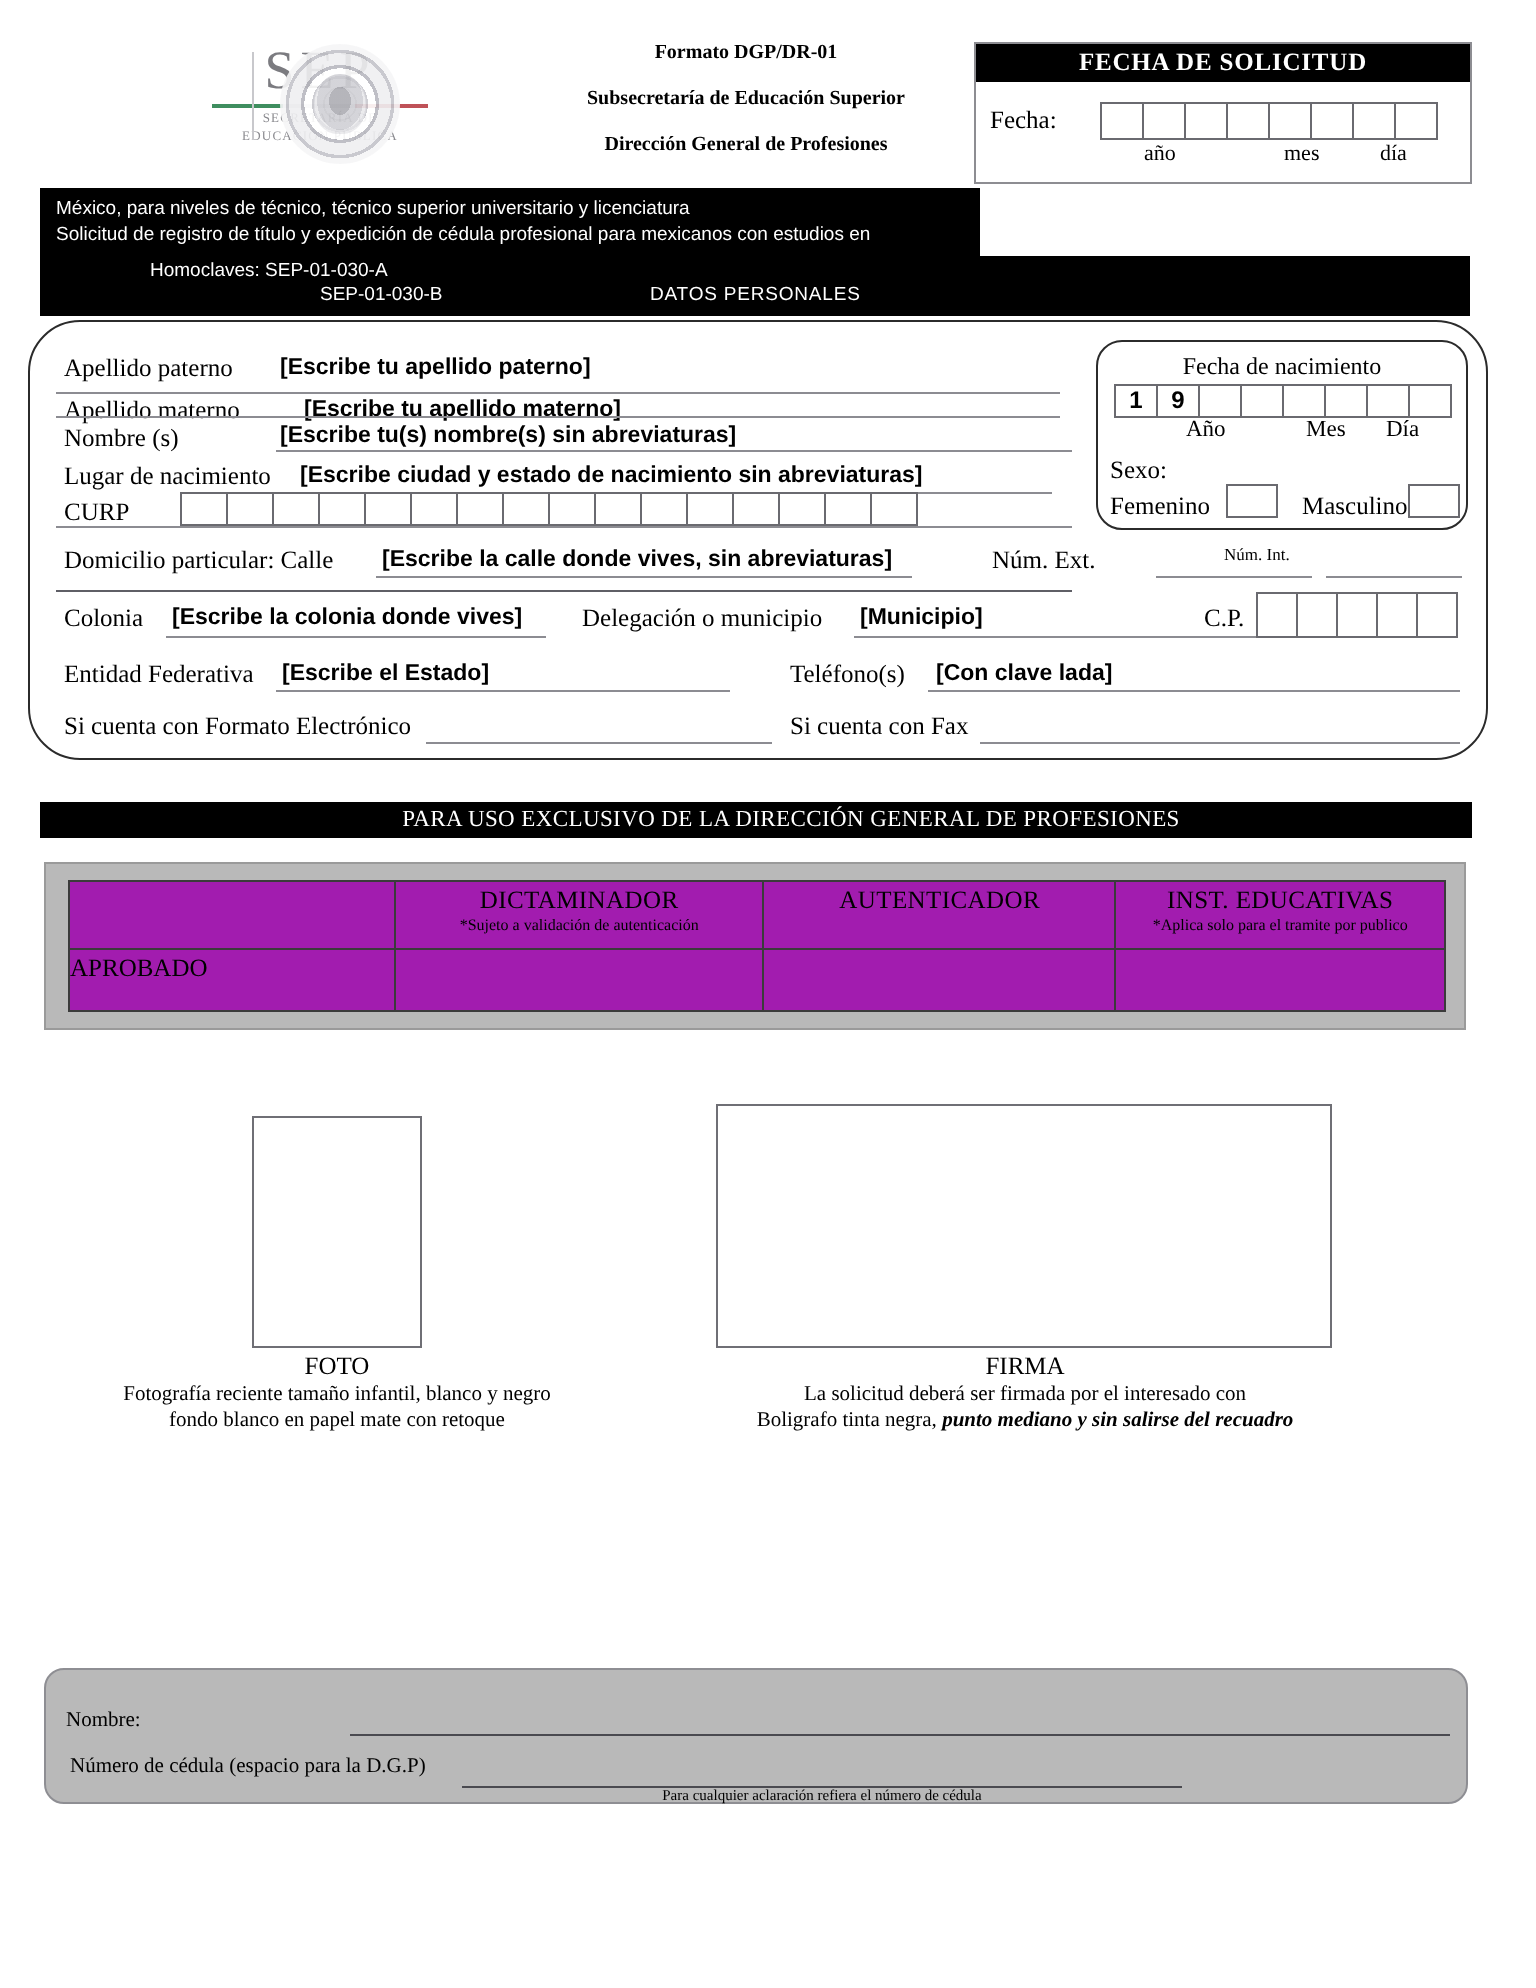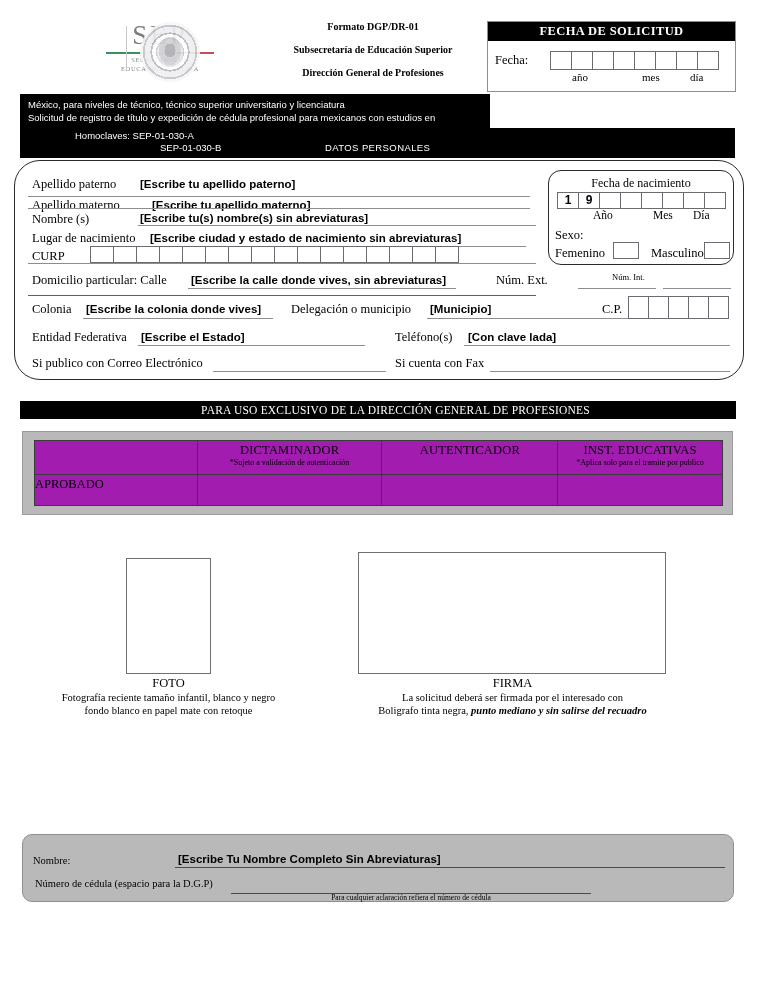--- a/index.html
+++ b/index.html
@@ -283,21 +283,21 @@
 </div>
 
 <div class="abs lbl" style="left:32px; top:331px;">Entidad Federativa</div>
 <div class="abs val" style="left:141px; top:332px;">[Escribe el Estado]</div>
 <div class="abs uline" style="left:138px; top:345px; width:227px;"></div>
 
 <div class="abs lbl" style="left:395px; top:331px;">Teléfono(s)</div>
 <div class="abs val" style="left:468px; top:332px;">[Con clave lada]</div>
 <div class="abs uline" style="left:464px; top:345px; width:266px;"></div>
 
-<div class="abs lbl" style="left:32px; top:357px;">Si publico con Correo Electrónico</div>
+<div class="abs lbl" style="left:32px; top:357px;">Si cuenta con Formato Electrónico</div>
 <div class="abs uline" style="left:213px; top:371px; width:173px;"></div>
 
 <div class="abs lbl" style="left:395px; top:357px;">Si cuenta con Fax</div>
 <div class="abs uline" style="left:490px; top:371px; width:240px;"></div>
 
 <div class="abs" id="nacimiento-panel">
   <div id="nacimiento-title">Fecha de nacimiento</div>
   <div class="boxrow" style="left:8px; top:21px;">
     <div class="cell filled" style="width:22px;height:17px;line-height:15px;">1</div>
     <div class="cell filled" style="width:22px;height:17px;line-height:15px;">9</div>
@@ -358,18 +358,17 @@
 
 <div class="abs" id="firma-box"></div>
 <div class="abs" id="firma-caption">
   <div class="cap-title">FIRMA</div>
   <div class="cap-text">La solicitud deberá ser firmada por el interesado  con</div>
   <div class="cap-text"><span>Boligrafo tinta negra,</span><i> punto mediano y sin salirse del recuadro</i></div>
 </div>
 
 <div class="abs" id="bottom-panel">
   <div id="bp-nombre-lbl">Nombre:</div>
-  <div id="bp-nombre-val">[Escribe Tu Nombre Completo Sin Abreviaturas]</div>
   <div id="bp-nombre-line"></div>
   <div id="bp-cedula-lbl">Número de cédula (espacio para la D.G.P)</div>
   <div id="bp-cedula-line"></div>
   <div id="bp-aclaracion">Para cualquier aclaración refiera el número de cédula</div>
 </div>
 
 </body></html>

